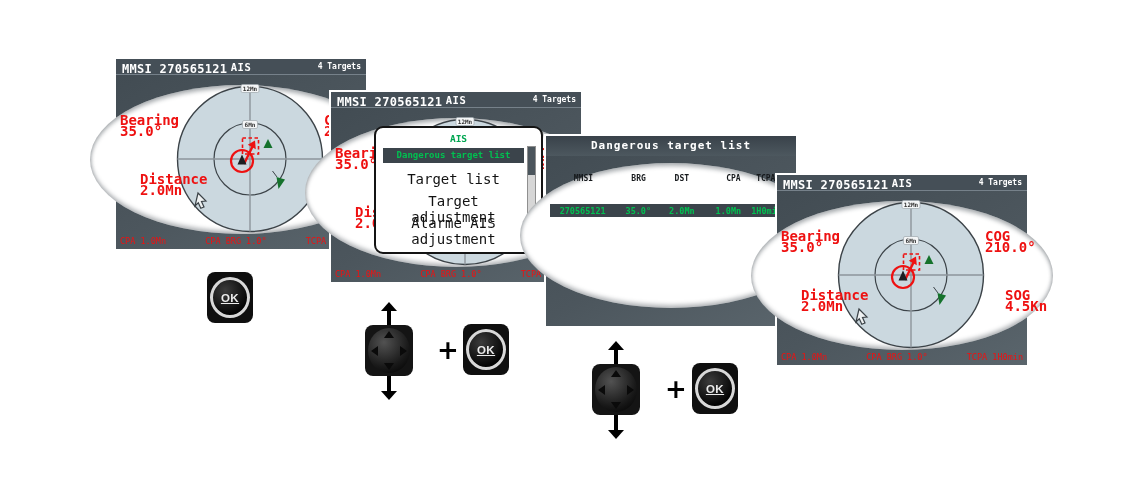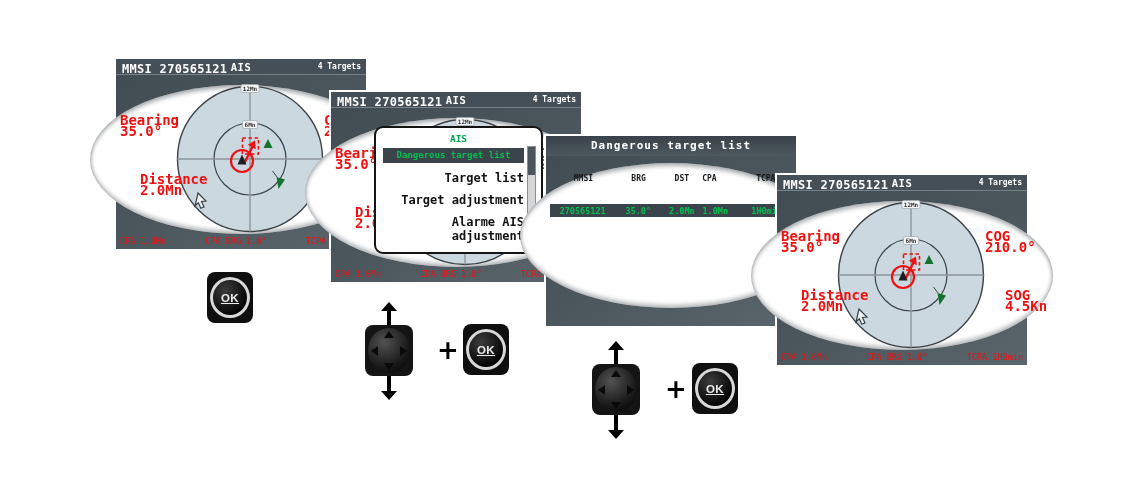--- a/index.html
+++ b/index.html
@@ -27,38 +27,38 @@
   .scr-bottom{position:absolute;left:0;right:0;bottom:0;height:16px;display:flex;justify-content:space-between;
               align-items:center;padding:0 4px;color:#ee1111;font-size:8.5px;font-weight:normal;white-space:nowrap;}
 
   
   .dialog{position:absolute;left:43px;top:34px;width:165px;height:124px;background:#fff;
           border:2px solid #141414;border-radius:9px;}
   .dlg-title{position:absolute;top:5px;left:0;right:0;text-align:center;color:#00a651;
              font-weight:bold;font-size:9.5px;}
   .dlg-sel{position:absolute;left:7px;top:20px;width:141px;height:15px;background:#3b444b;
            color:#00c050;font-weight:bold;font-size:9px;text-align:center;line-height:15px;}
-  .dlg-item{position:absolute;left:7px;width:141px;text-align:right;color:#121212;
-            font-weight:bold;font-size:12px;}
+  .dlg-item{position:absolute;left:7px;width:141px;text-align:center;color:#121212;
+            font-weight:normal;font-size:14px;}
   .dlg-scroll{position:absolute;right:5px;top:18px;width:7px;height:99px;background:#d6d6d6;
               border:1px solid #8f8f8f;}
   .dlg-thumb{position:absolute;top:0;left:0;right:0;height:28px;background:#4b555c;}
 
   
   .list-title{position:absolute;top:0;left:0;right:0;height:20px;
               background:linear-gradient(#39424a,#4d585f);color:#fff;font-size:11px;font-weight:bold;
               text-align:center;line-height:20px;letter-spacing:1px;}
   .lens3{position:absolute;left:-26px;right:-26px;top:27px;bottom:18px;background:#fff;border-radius:50%;
          box-shadow:inset 0 3px 4px rgba(45,55,62,.40),inset 0 -3px 4px rgba(45,55,62,.35);}
   .tbl-head{position:absolute;top:38px;left:5px;right:5px;display:flex;font-size:8px;
             font-weight:bold;color:#16191c;}
   .tbl-row{position:absolute;top:68px;left:4px;right:4px;height:13px;background:#3b444b;display:flex;
            align-items:center;font-size:8.5px;font-weight:bold;color:#00c050;}
   .c0{width:27%;text-align:center;} .c1{width:19%;text-align:center;} .c2{width:17%;text-align:center;}
-  .c3{width:16%;text-align:left;} .c4{width:21%;text-align:center;}
+  .c3{width:16%;text-align:right;} .c4{width:21%;text-align:center;}
 
   
   .okbtn{position:absolute;width:46px;height:51px;background:#0f0f0f;border-radius:8px;}
   .okring{position:absolute;left:3px;right:3px;top:5px;bottom:5px;border-radius:50%;
           border:3px solid #d8d8d8;background:radial-gradient(circle at 36% 30%,#3c3c3c,#050505 72%);
           color:#ececec;font-weight:bold;font-size:11.5px;display:flex;align-items:center;
           justify-content:center;letter-spacing:.5px;font-family:"Liberation Sans",sans-serif;text-decoration:underline;}
   .dpad{position:absolute;width:48px;height:51px;background:#141414;border-radius:8px;}
   .dpad-c{position:absolute;left:3px;top:3px;right:3px;bottom:3px;border-radius:50%;
           background:radial-gradient(circle at 38% 32%,#525252,#1a1a1a 60%,#000 95%);}

